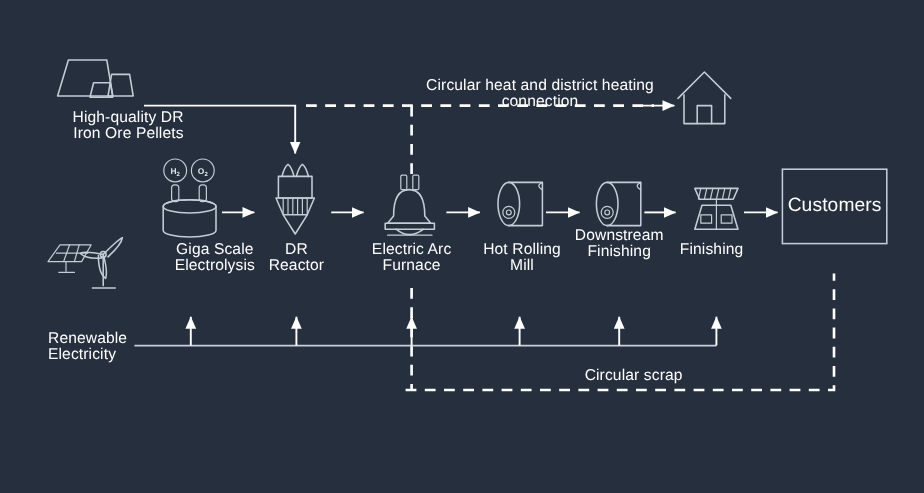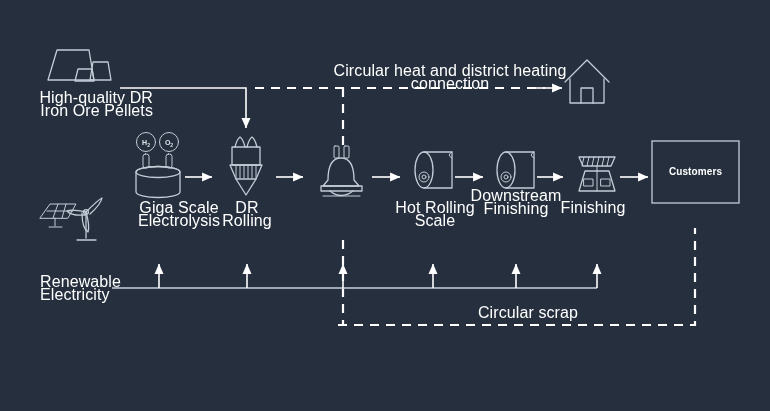--- a/index.html
+++ b/index.html
@@ -20,32 +20,32 @@
     position: absolute;
     left: 0;
     top: 0;
     width: 770px;
     height: 411px;
   }
   .lbl {
     position: absolute;
     color: #ffffff;
     font-family: "Liberation Sans", sans-serif;
-    font-size: 16px;
+    font-size: 13px;
     line-height: 13px;
     text-align: center;
     white-space: pre-line;
     letter-spacing: 0.1px;
   }
   .lbl.left {
     text-align: left;
   }
   .lbl.customers {
-    font-weight: bold;
-    font-size: 10px;
+    font-weight: normal;
+    font-size: 16px;
   }
   .flowline {
     stroke: #ffffff;
     stroke-width: 1.6;
     fill: none;
   }
   .thinline {
     stroke: #c8d0da;
     stroke-width: 1.4;
     fill: none;
@@ -253,25 +253,27 @@
   <div class="lbl left" style="left:33px; top:91px; width:120px;text-align:right;">High-quality DR
 Iron Ore Pellets</div>
 
   <div class="lbl left" style="left:40px; top:275px; width:110px;">Renewable
 Electricity</div>
 
   <div class="lbl" style="left:119px; top:201px; width:120px;">Giga Scale
 Electrolysis</div>
 
   <div class="lbl" style="left:206px; top:201px; width:82px;">DR
-Rolling</div>
-
+Reactor</div>
+
+  <div class="lbl" style="left:297px; top:201px; width:92px;">Electric Arc
+Furnace</div>
 
   <div class="lbl" style="left:392px; top:201px; width:86px;">Hot Rolling
-Scale</div>
+Mill</div>
 
   <div class="lbl" style="left:468px; top:189px; width:96px;">Downstream
 Finishing</div>
 
   <div class="lbl" style="left:552px; top:201px; width:82px;">Finishing</div>
 
   <div class="lbl customers" style="left:652px; top:165px; width:87px;">Customers</div>
 
   <div class="lbl" style="left:330px; top:64px; width:240px;">Circular heat and district heating connection</div>
 

